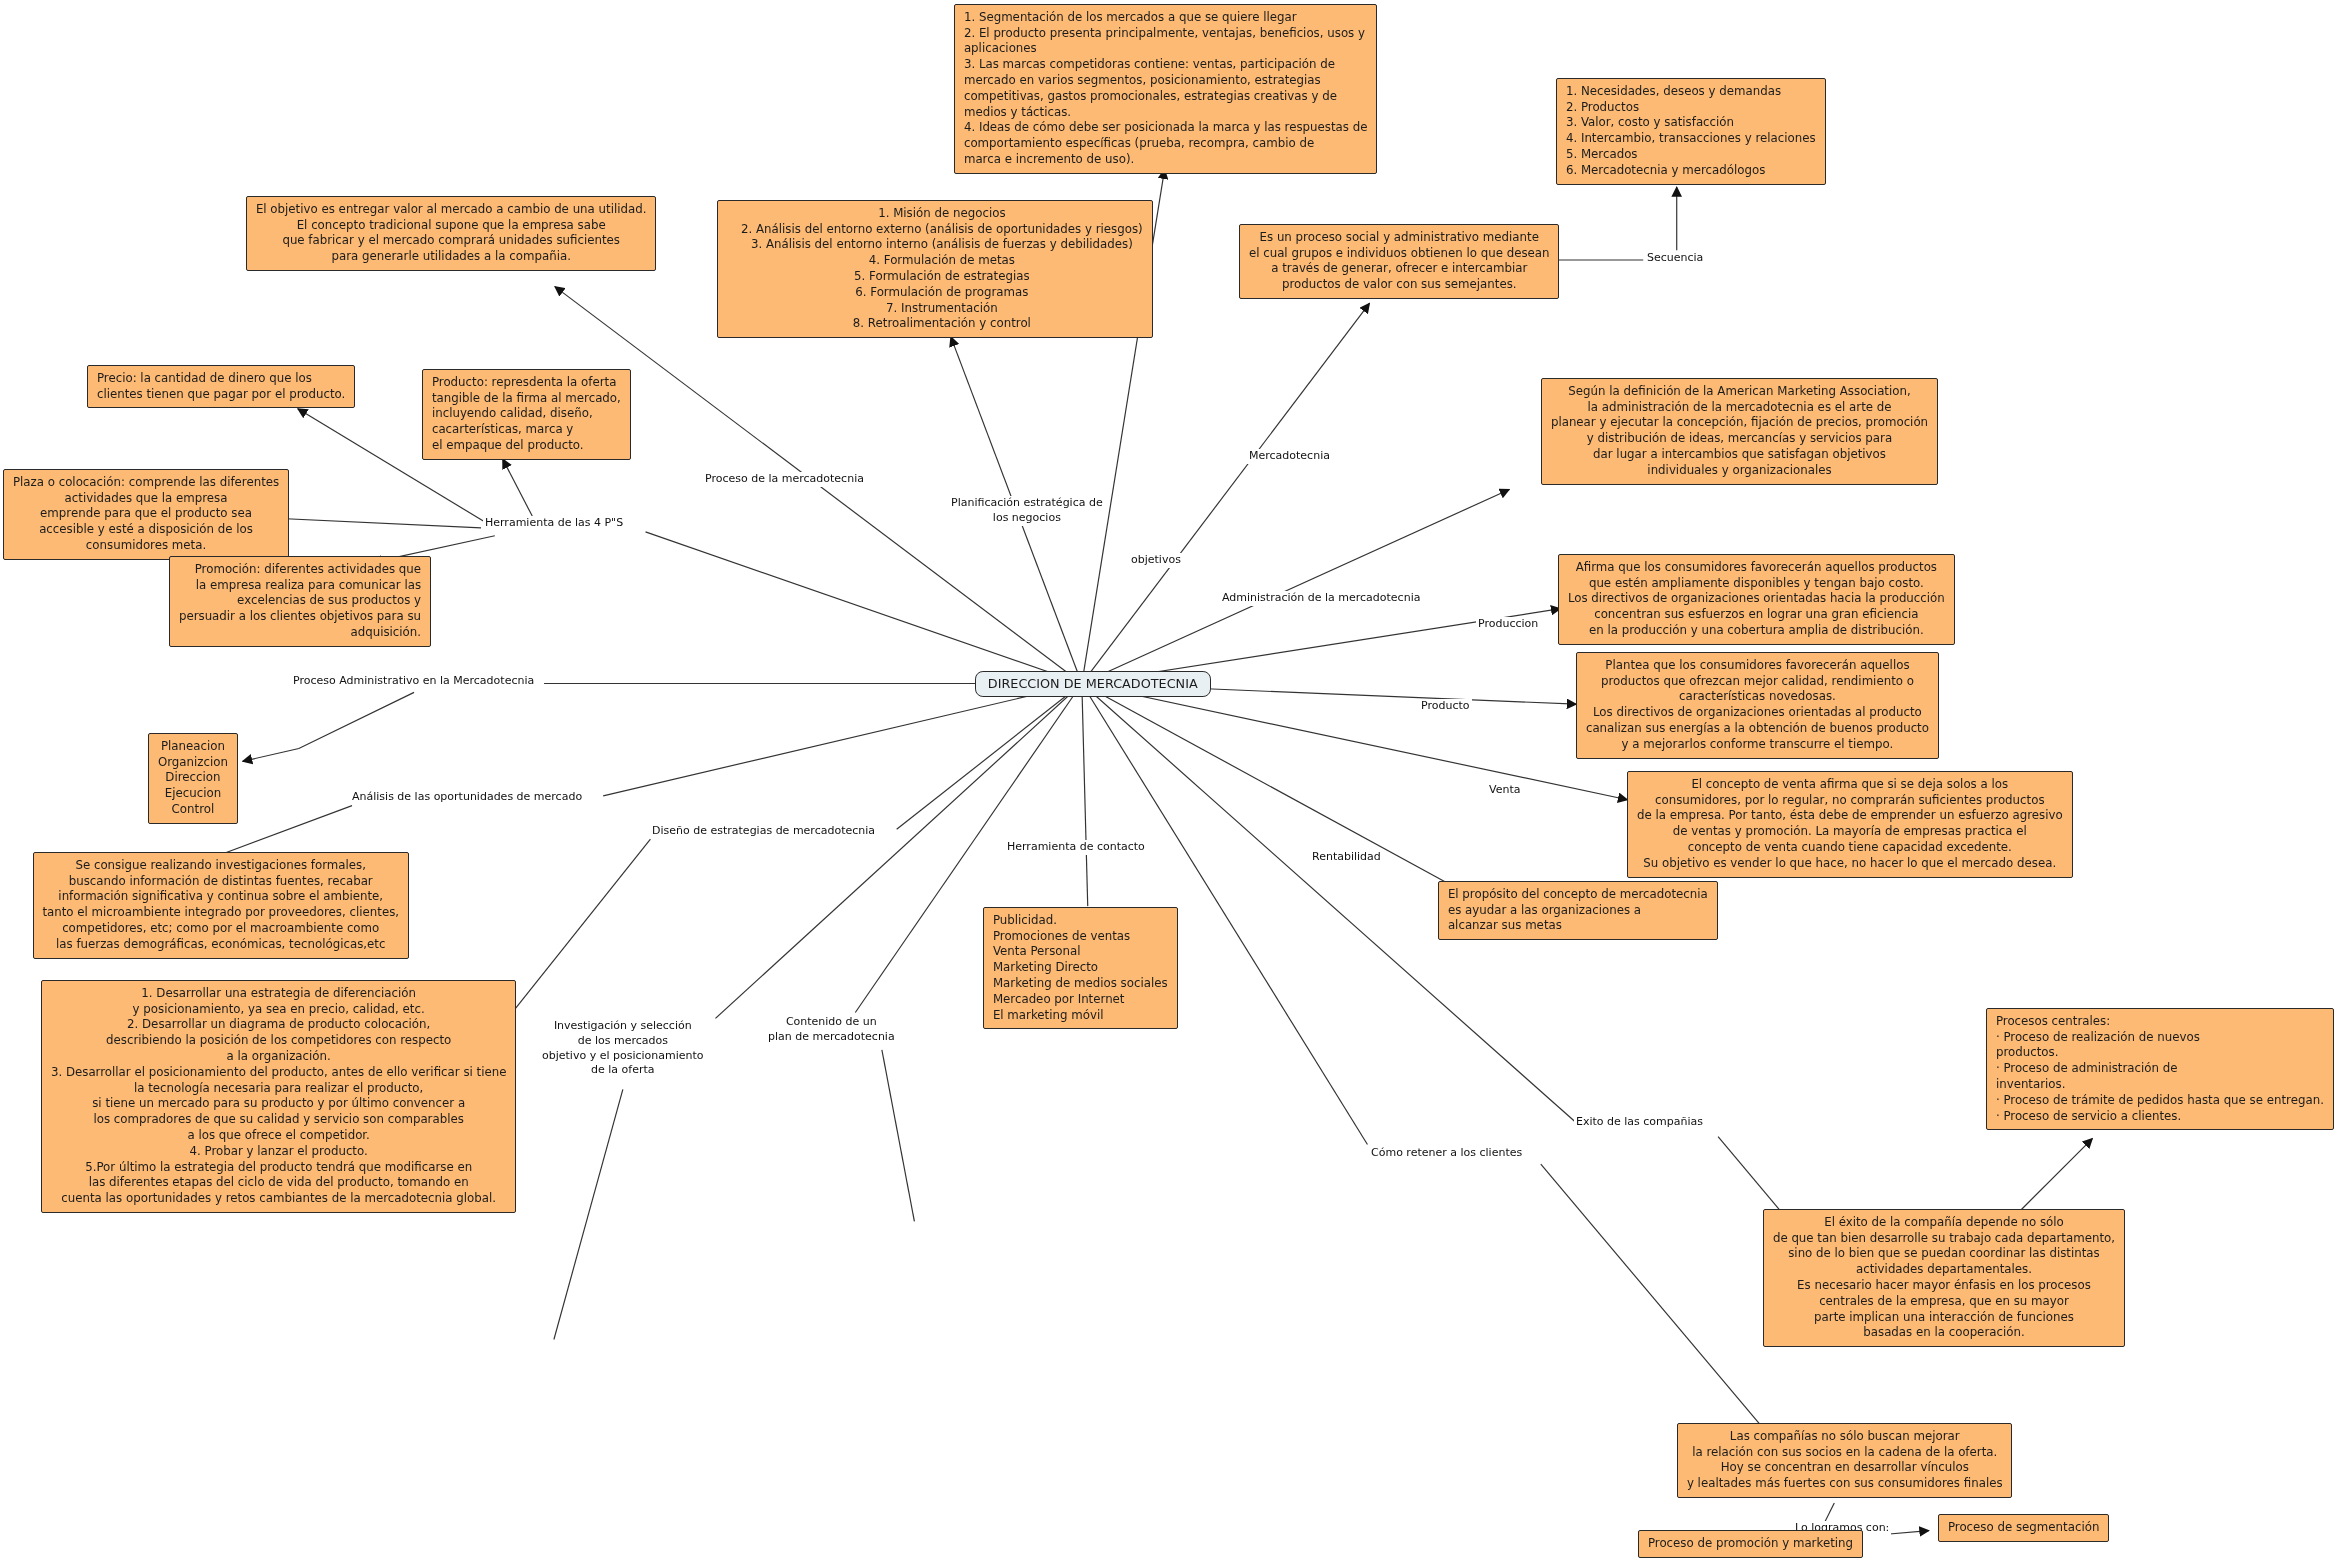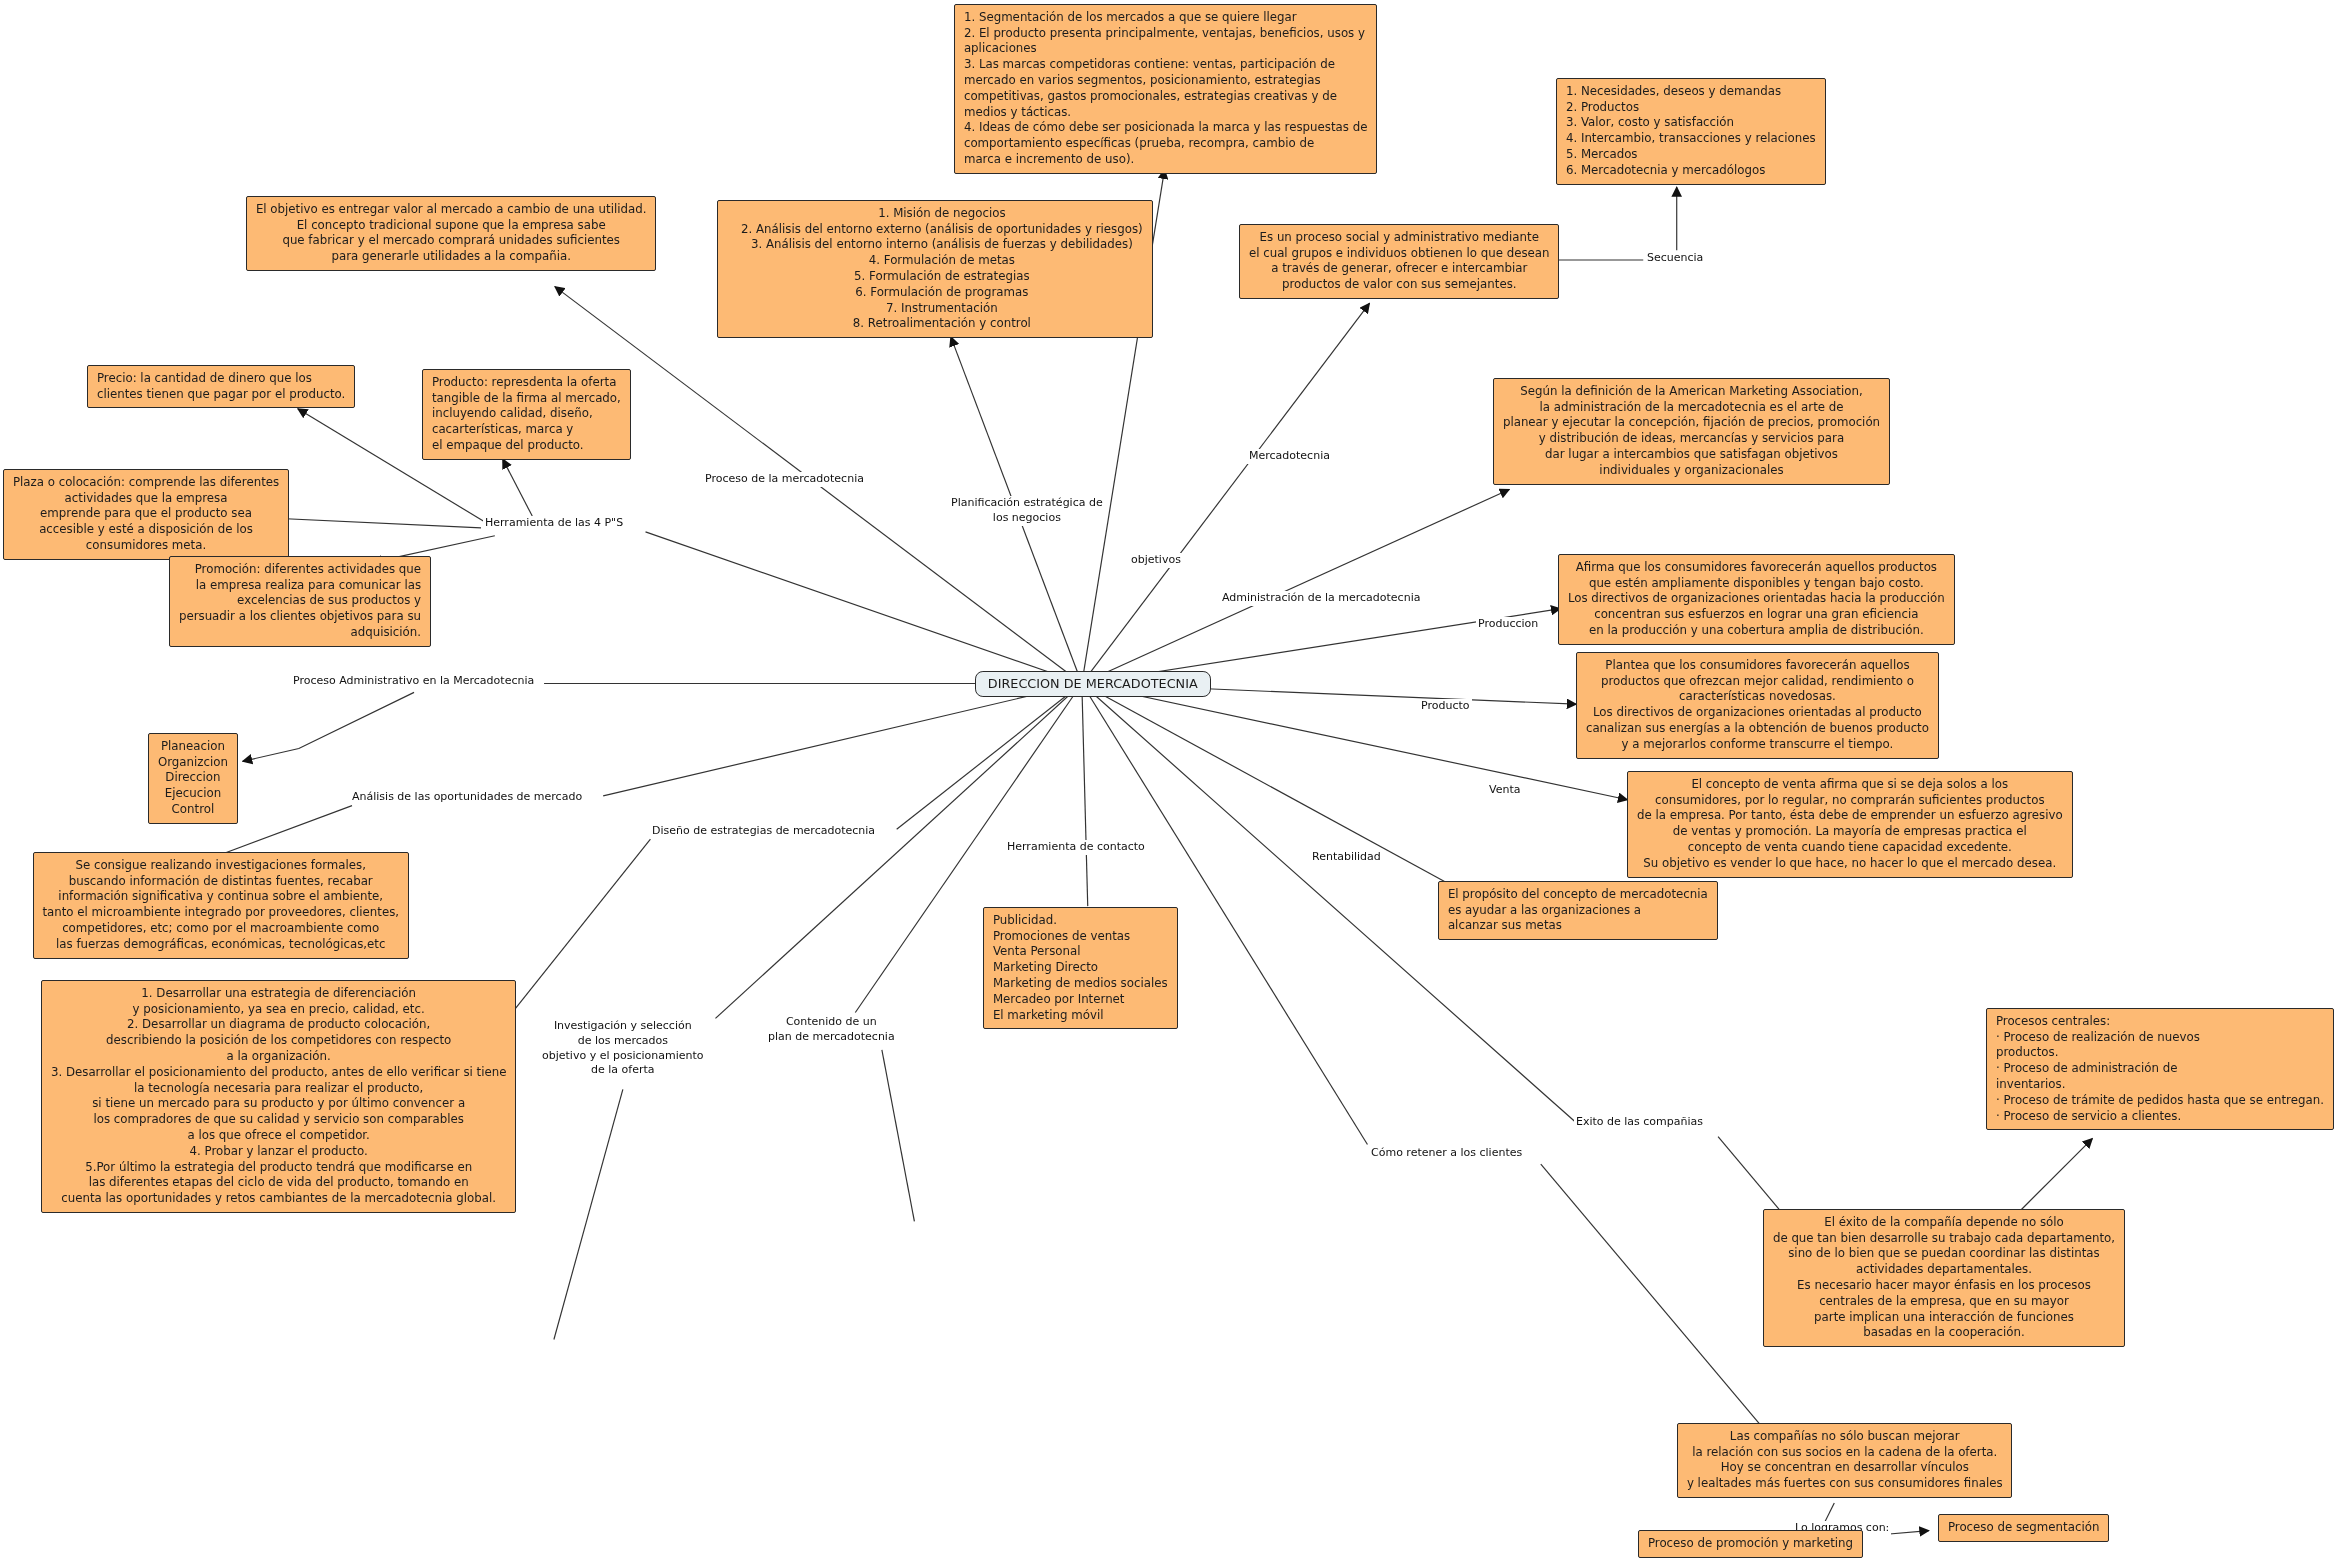--- a/index.html
+++ b/index.html
@@ -46,21 +46,21 @@
     z-index:1;
     color:#111;
   }
   .tc{text-align:center;}
   
   .b0{left:954px;top:3.9px;}
   .b1{left:1556px;top:78px;}
   .b2{left:246px;top:196px;}
   .b3{left:717px;top:200px;padding-left:23px;}
   .b4{left:1239px;top:224px;}
-  .b5{left:1493px;top:378px;}
+  .b5{left:1541px;top:378px;}
   .b6{left:87px;top:365px;}
   .b7{left:422px;top:369px;}
   .b8{left:3px;top:469px;}
   .b9{left:169px;top:556px;text-align:right;}
   .b10{left:1558px;top:554px;}
   .b11{left:1576px;top:652px;}
   .b12{left:1627px;top:771px;}
   .b13{left:148px;top:733px;}
   .b14{left:32.5px;top:852px;}
   .b15{left:41px;top:980px;}

